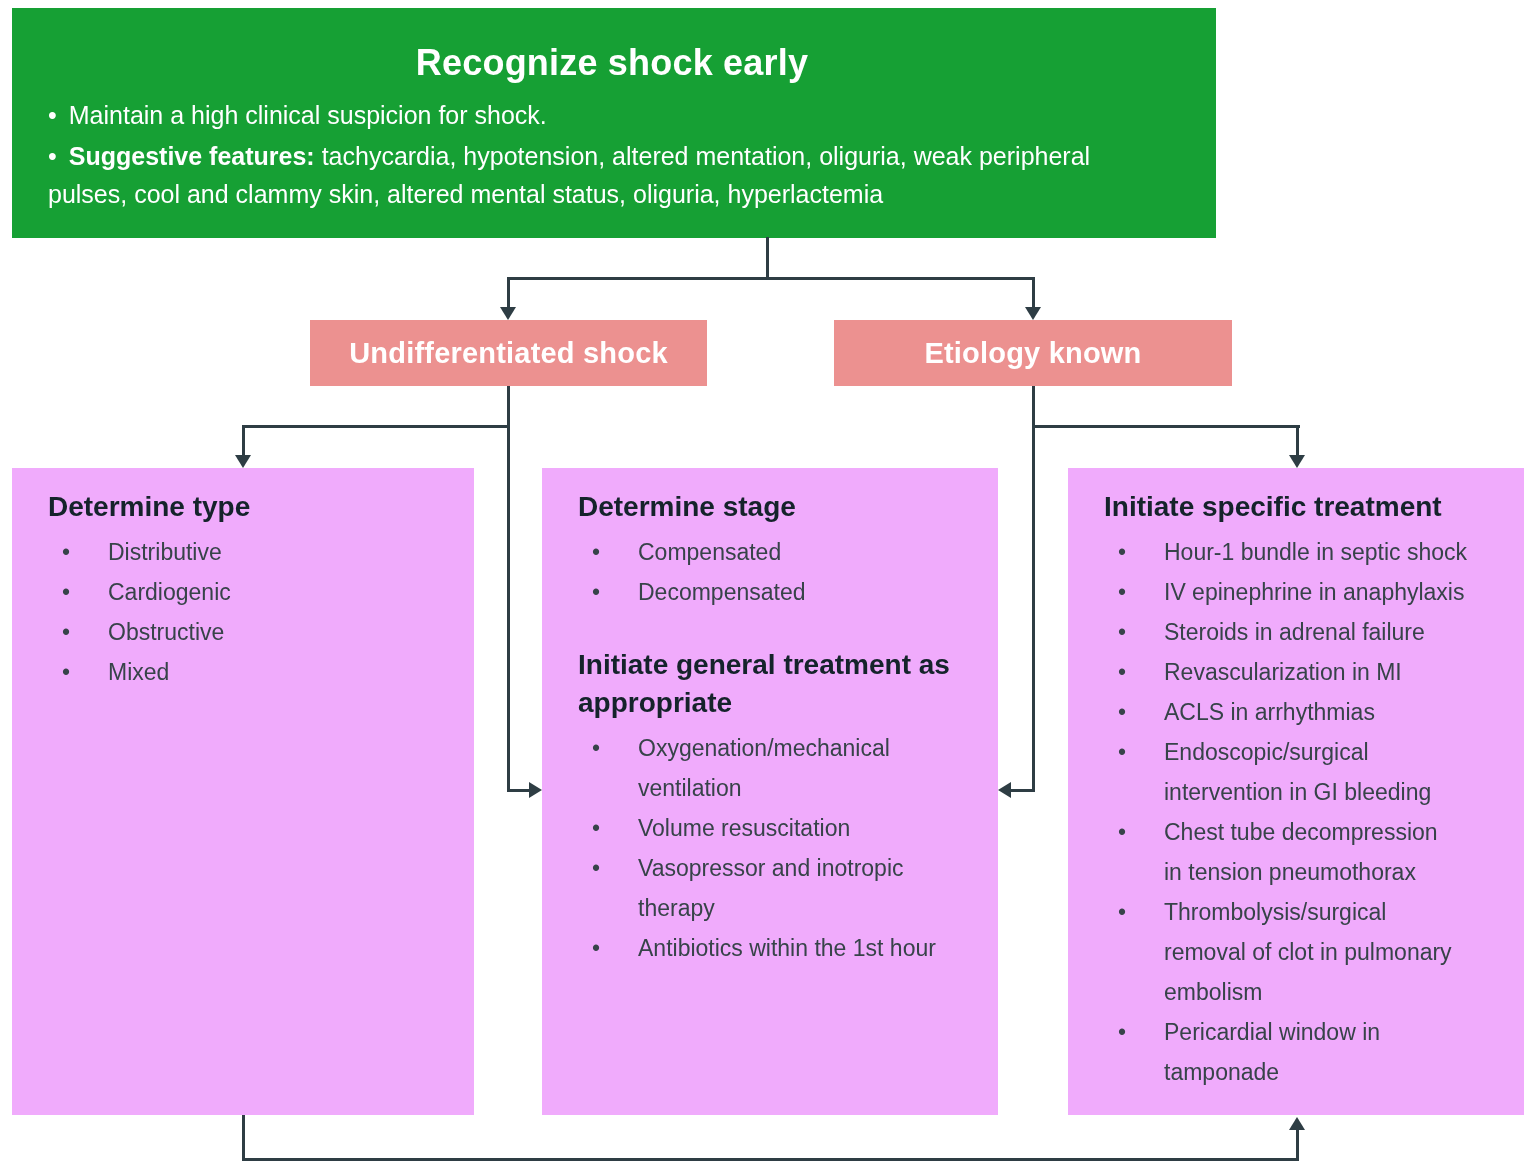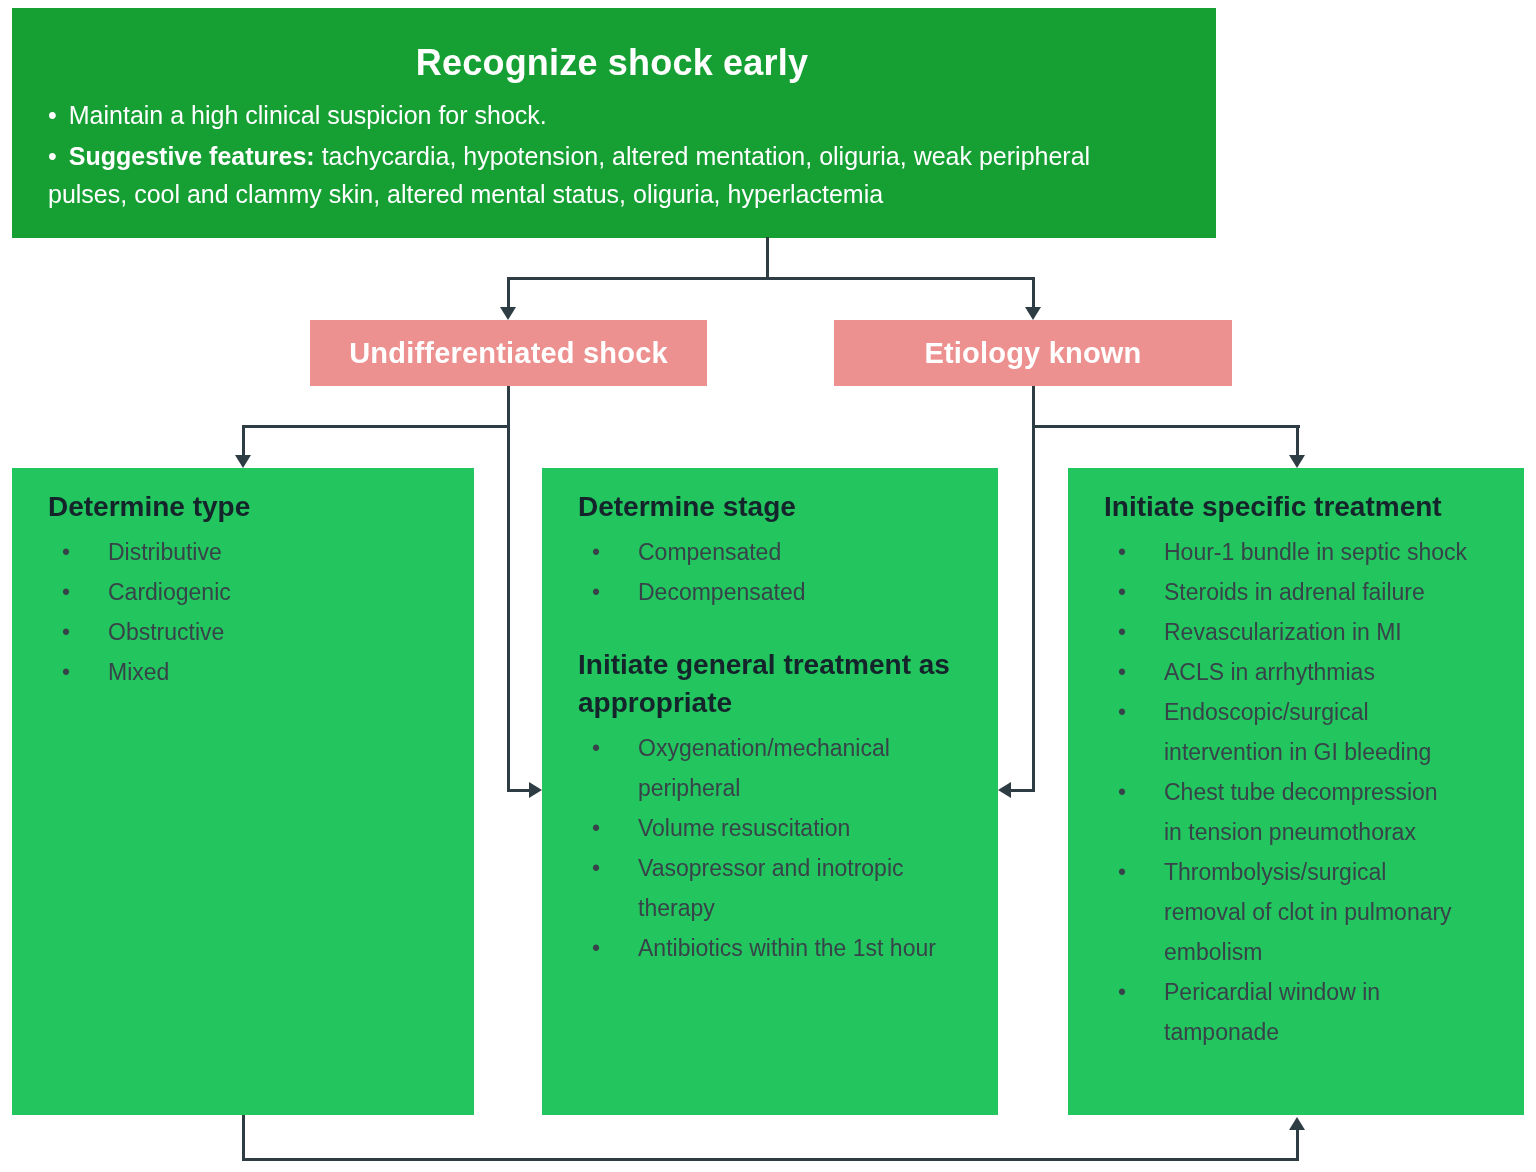--- a/index.html
+++ b/index.html
@@ -27,21 +27,21 @@
   .pink {
     position:absolute; top:320px; height:66px; background:#ec9190;
     color:#ffffff; font-size:29px; font-weight:bold; text-align:center;
     line-height:66px; letter-spacing:0.2px;
   }
   .pink.left  { left:310px; width:397px; }
   .pink.right { left:834px; width:398px; }
 
   
   .panel {
-    position:absolute; top:468px; height:647px; background:#22c55e;
+    position:absolute; top:468px; height:647px; background:#f0abfc;
     box-sizing:border-box; padding:20px 12px 0 36px; color:#374349;
   }
   .panel.p0 { left:12px;   width:462px; }
   .panel.p1 { left:542px;  width:456px; }
   .panel.p2 { left:1068px; width:456px; }
   .panel h2 {
     margin:0 0 6px 0; font-size:28px; font-weight:bold; color:#15232b;
     line-height:38px;
   }
   .panel .sec + .sec h2 { margin-top:34px; }
@@ -122,34 +122,35 @@
       <h2>Determine stage</h2>
       <ul>
         <li>Compensated</li>
         <li>Decompensated</li>
       </ul>
     </div>
     <div class="sec">
       <h2>Initiate general treatment as appropriate</h2>
       <ul>
         <li>Oxygenation/mechanical
-peripheral</li>
+ventilation</li>
         <li>Volume resuscitation</li>
         <li>Vasopressor and inotropic
 therapy</li>
         <li>Antibiotics within the 1st hour</li>
       </ul>
     </div>
   </section>
 
   <section class="panel p2">
     <div class="sec">
       <h2>Initiate specific treatment</h2>
       <ul>
         <li>Hour-1 bundle in septic shock</li>
+        <li>IV epinephrine in anaphylaxis</li>
         <li>Steroids in adrenal failure</li>
         <li>Revascularization in MI</li>
         <li>ACLS in arrhythmias</li>
         <li>Endoscopic/surgical
 intervention in GI bleeding</li>
         <li>Chest tube decompression
 in tension pneumothorax</li>
         <li>Thrombolysis/surgical
 removal of clot in pulmonary
 embolism</li>

